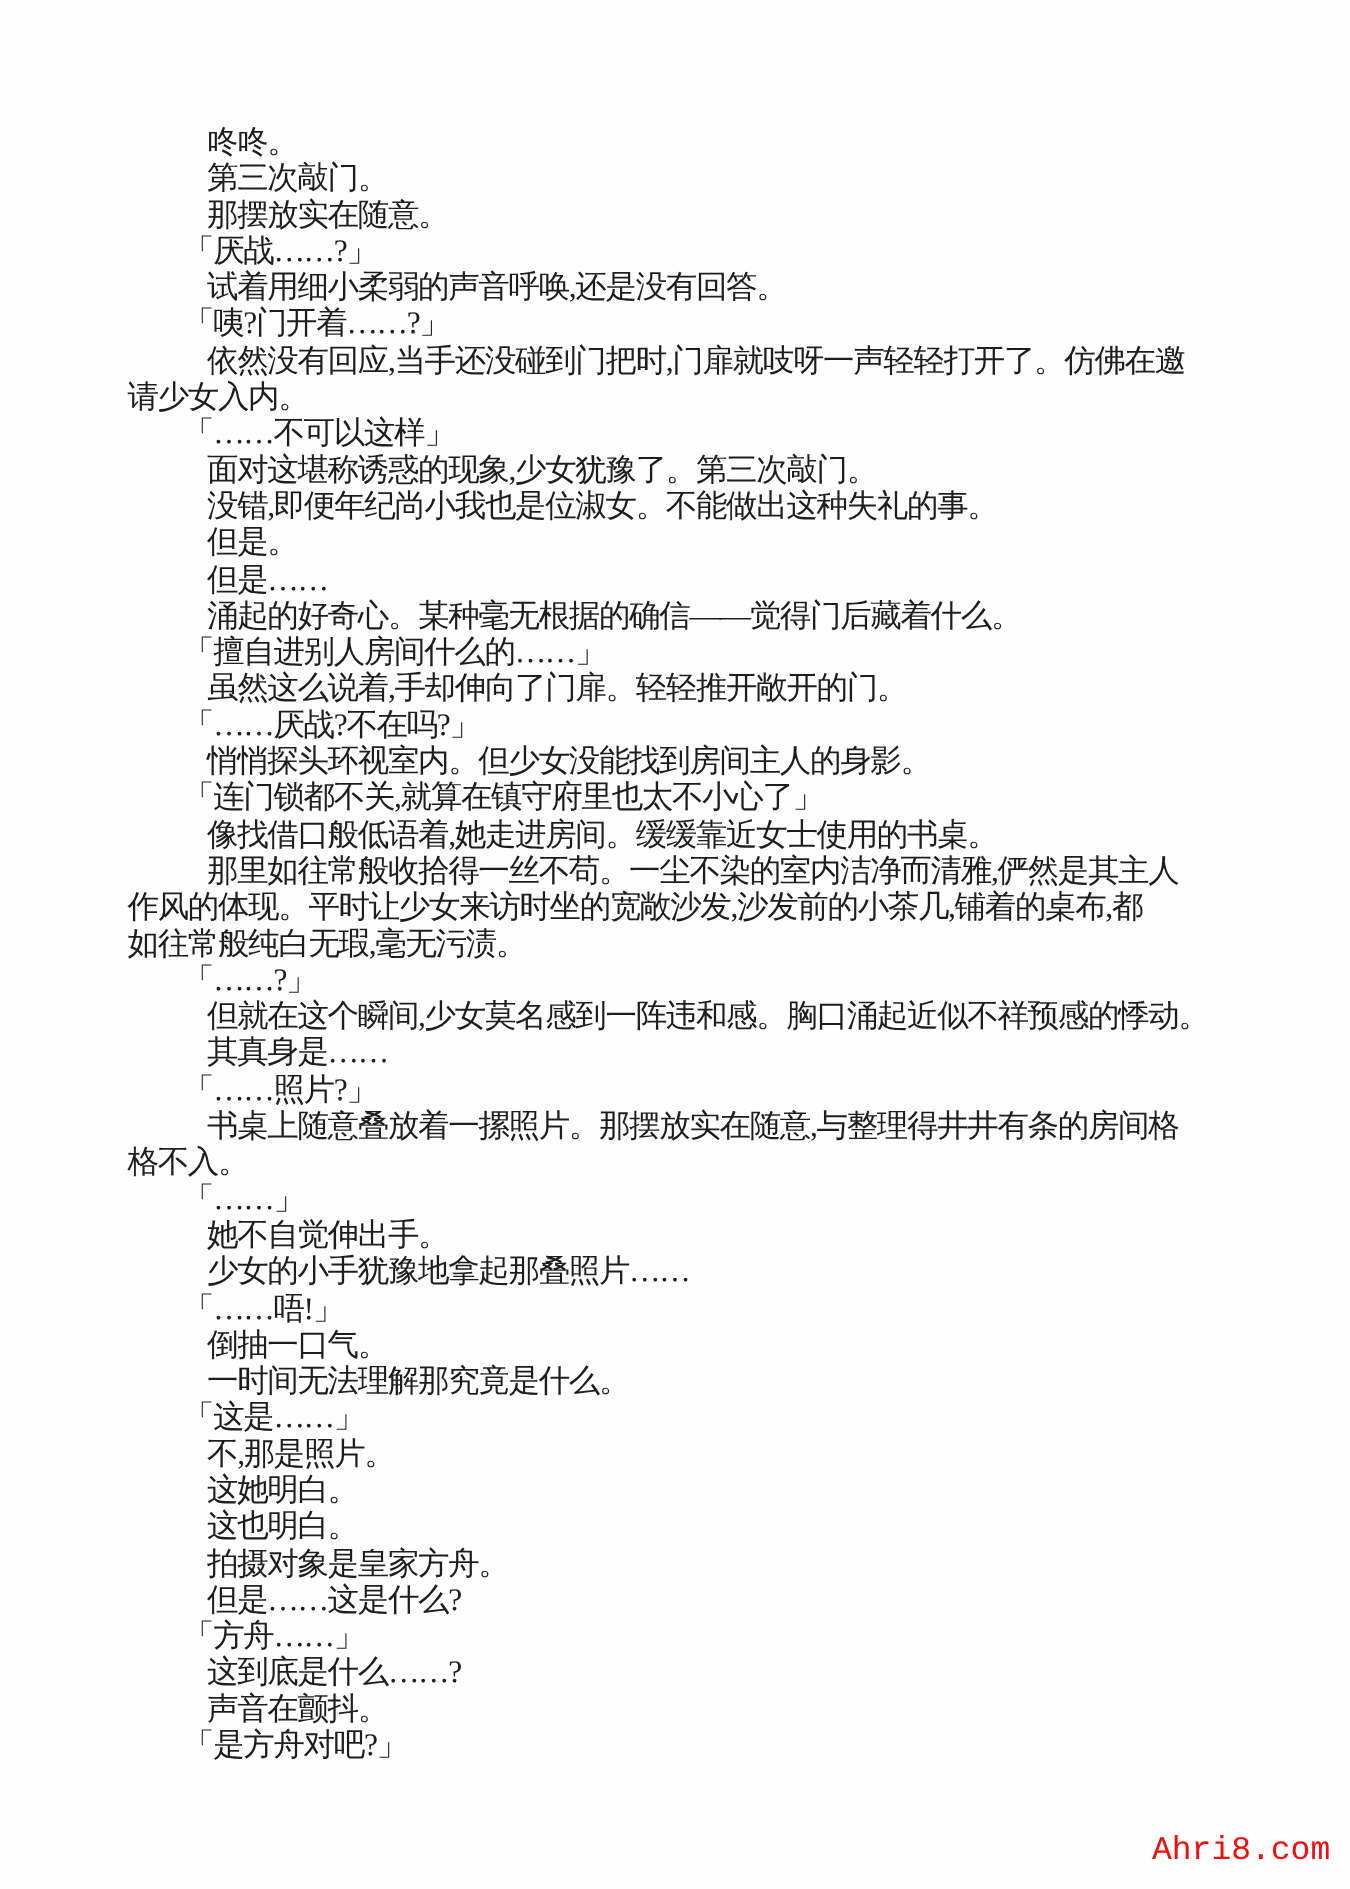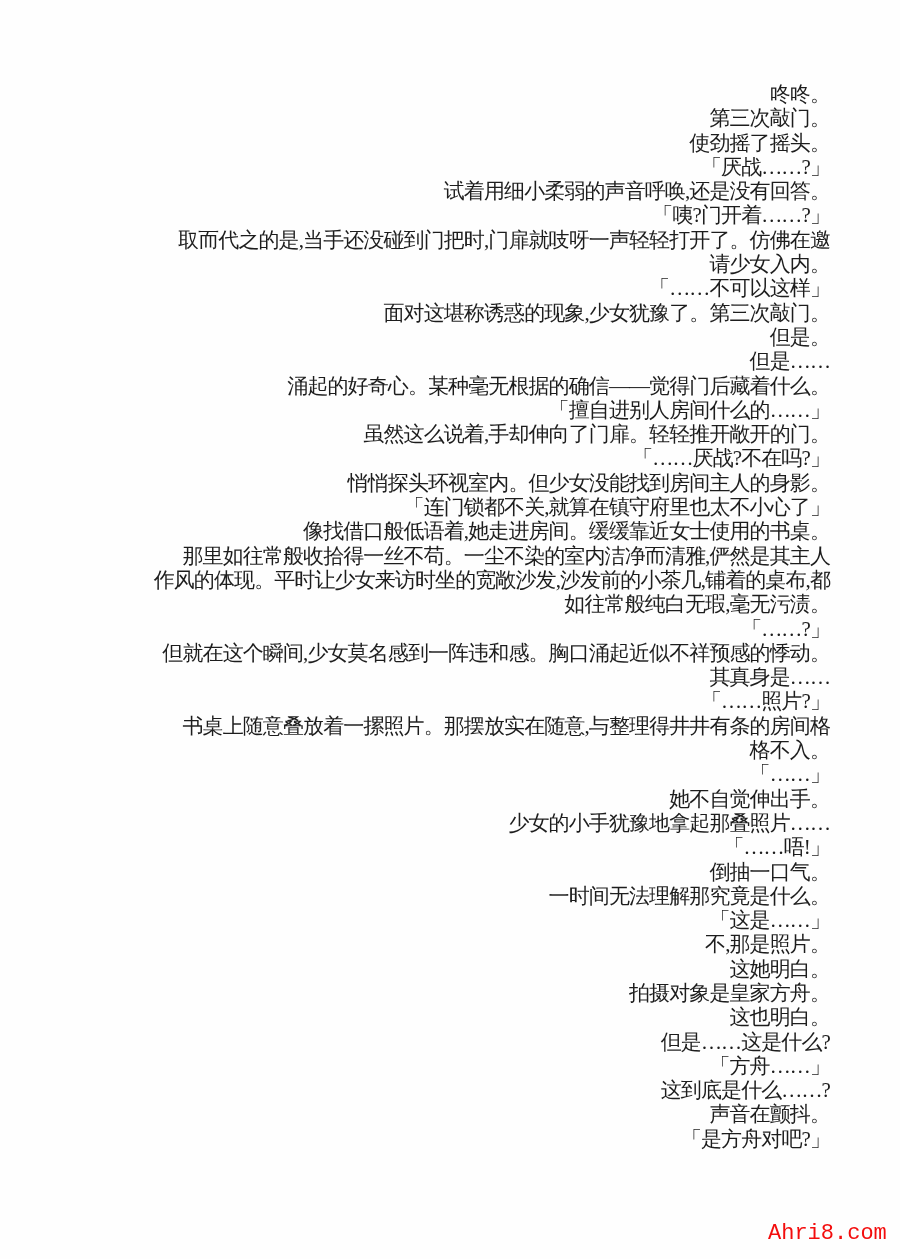--- a/index.html
+++ b/index.html
@@ -44,32 +44,33 @@
     top: 1221px;
     font-family: "Liberation Mono", "DejaVu Sans Mono", monospace;
     font-size: 22px;
     letter-spacing: 0;
     white-space: nowrap;
   }
 </style>
 </head>
 <body>
 
-<div class="page" style="background: rgb(254, 254, 254); text-align: right;">
+<div class="page" style="background: rgb(254, 254, 254);">
   <div id="text-block" style="color: rgb(29, 29, 29);">
       <div class="line indent">咚咚。</div>
       <div class="line indent">第三次敲门。</div>
-      <div class="line indent">使劲摇了摇头。</div>
+      <div class="line indent">那摆放实在随意。</div>
       <div class="line dialogue">「厌战……?」</div>
       <div class="line indent">试着用细小柔弱的声音呼唤,还是没有回答。</div>
       <div class="line dialogue">「咦?门开着……?」</div>
-      <div class="line indent">取而代之的是,当手还没碰到门把时,门扉就吱呀一声轻轻打开了。仿佛在邀</div>
+      <div class="line indent">依然没有回应,当手还没碰到门把时,门扉就吱呀一声轻轻打开了。仿佛在邀</div>
       <div class="line flush">请少女入内。</div>
       <div class="line dialogue">「……不可以这样」</div>
       <div class="line indent">面对这堪称诱惑的现象,少女犹豫了。第三次敲门。</div>
+      <div class="line indent">没错,即便年纪尚小我也是位淑女。不能做出这种失礼的事。</div>
       <div class="line indent">但是。</div>
       <div class="line indent">但是……</div>
       <div class="line indent">涌起的好奇心。某种毫无根据的确信——觉得门后藏着什么。</div>
       <div class="line dialogue">「擅自进别人房间什么的……」</div>
       <div class="line indent">虽然这么说着,手却伸向了门扉。轻轻推开敞开的门。</div>
       <div class="line dialogue">「……厌战?不在吗?」</div>
       <div class="line indent">悄悄探头环视室内。但少女没能找到房间主人的身影。</div>
       <div class="line dialogue">「连门锁都不关,就算在镇守府里也太不小心了」</div>
       <div class="line indent">像找借口般低语着,她走进房间。缓缓靠近女士使用的书桌。</div>
       <div class="line indent">那里如往常般收拾得一丝不苟。一尘不染的室内洁净而清雅,俨然是其主人</div>
@@ -83,22 +84,22 @@
       <div class="line flush">格不入。</div>
       <div class="line dialogue">「……」</div>
       <div class="line indent">她不自觉伸出手。</div>
       <div class="line indent">少女的小手犹豫地拿起那叠照片……</div>
       <div class="line dialogue">「……唔!」</div>
       <div class="line indent">倒抽一口气。</div>
       <div class="line indent">一时间无法理解那究竟是什么。</div>
       <div class="line dialogue">「这是……」</div>
       <div class="line indent">不,那是照片。</div>
       <div class="line indent">这她明白。</div>
+      <div class="line indent">这也明白。</div>
       <div class="line indent">拍摄对象是皇家方舟。</div>
-      <div class="line indent">这也明白。</div>
       <div class="line indent">但是……这是什么?</div>
       <div class="line dialogue">「方舟……」</div>
       <div class="line indent">这到底是什么……?</div>
       <div class="line indent">声音在颤抖。</div>
       <div class="line dialogue">「是方舟对吧?」</div>
     </div>
   <div class="watermark" style="color: rgb(243, 13, 13);">Ahri8.com</div>
 </div>
 
 </body></html>

